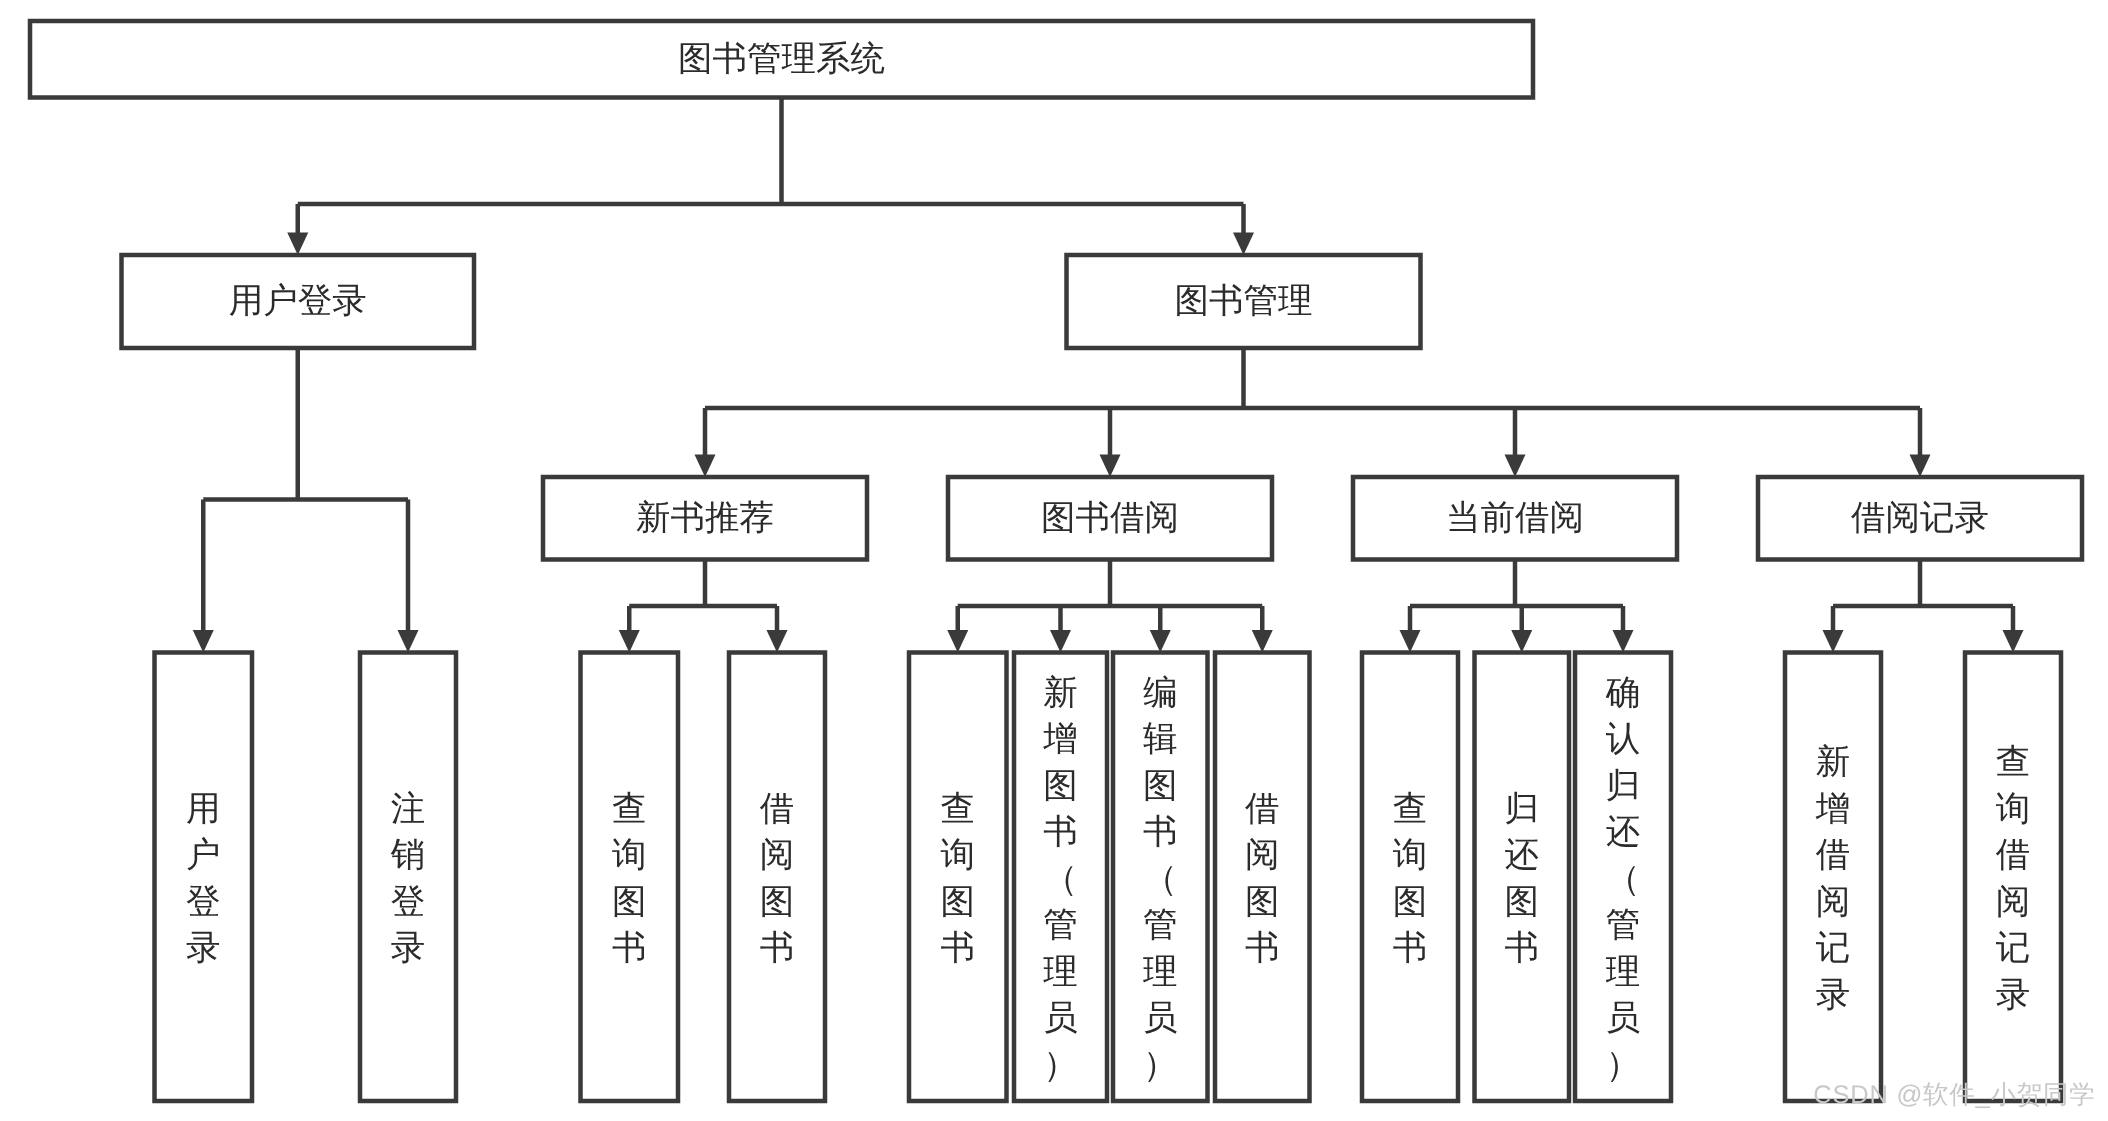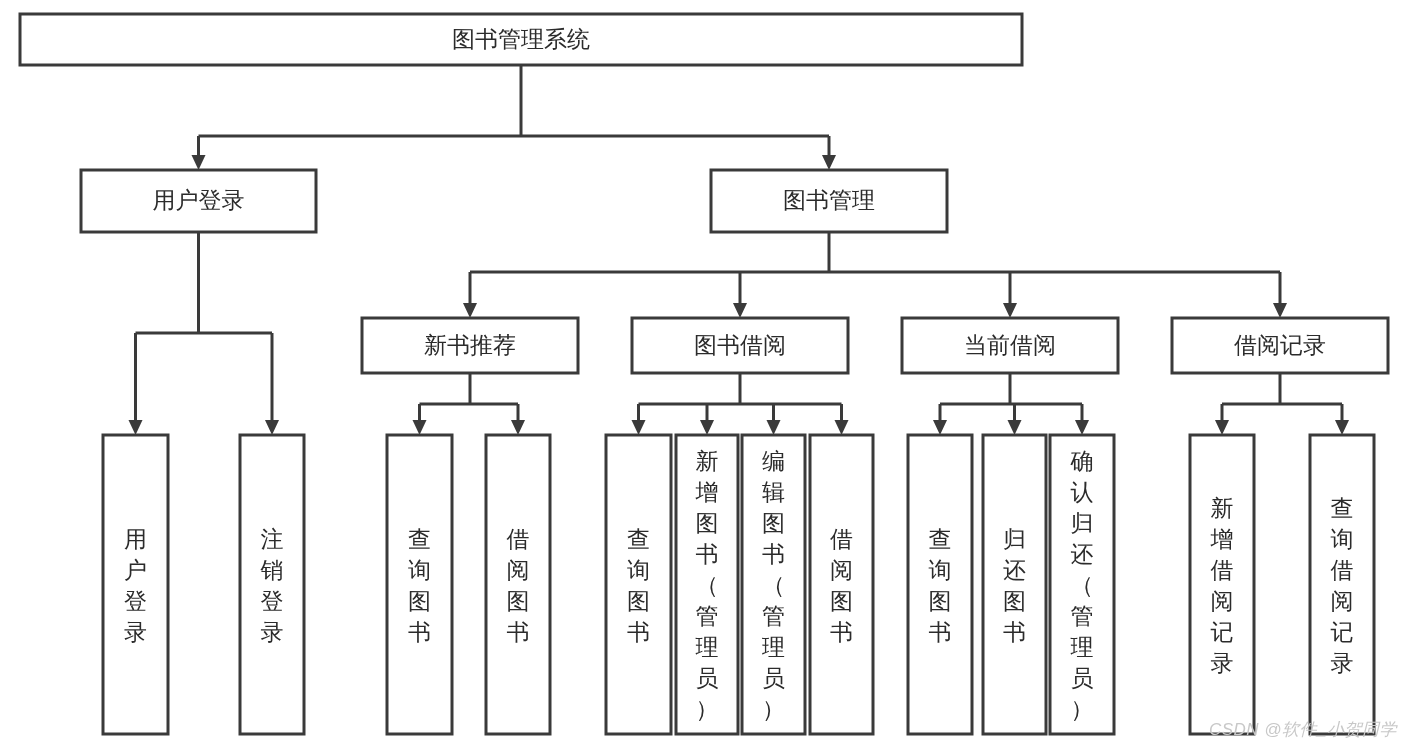--- a/index.html
+++ b/index.html
@@ -56,21 +56,20 @@
   .watermark {
     position: absolute;
     right: 8px;
     bottom: 6px;
     font-family: "Liberation Sans", "DejaVu Sans", sans-serif;
     font-size: 17px;
     color: #c8c8c8;
     letter-spacing: 0.5px;
     white-space: nowrap;
     pointer-events: none;
-    font-style: italic;
   }
 </style>
 </head>
 <body>
 
 <div id="diagram-root">
 
   <svg id="tree-svg" viewBox="0 0 1405 747">
     <defs>
       <marker id="arrowhead" viewBox="0 0 12 14" refX="6" refY="13" markerWidth="12" markerHeight="14" orient="auto-start-reverse" markerUnits="userSpaceOnUse">

